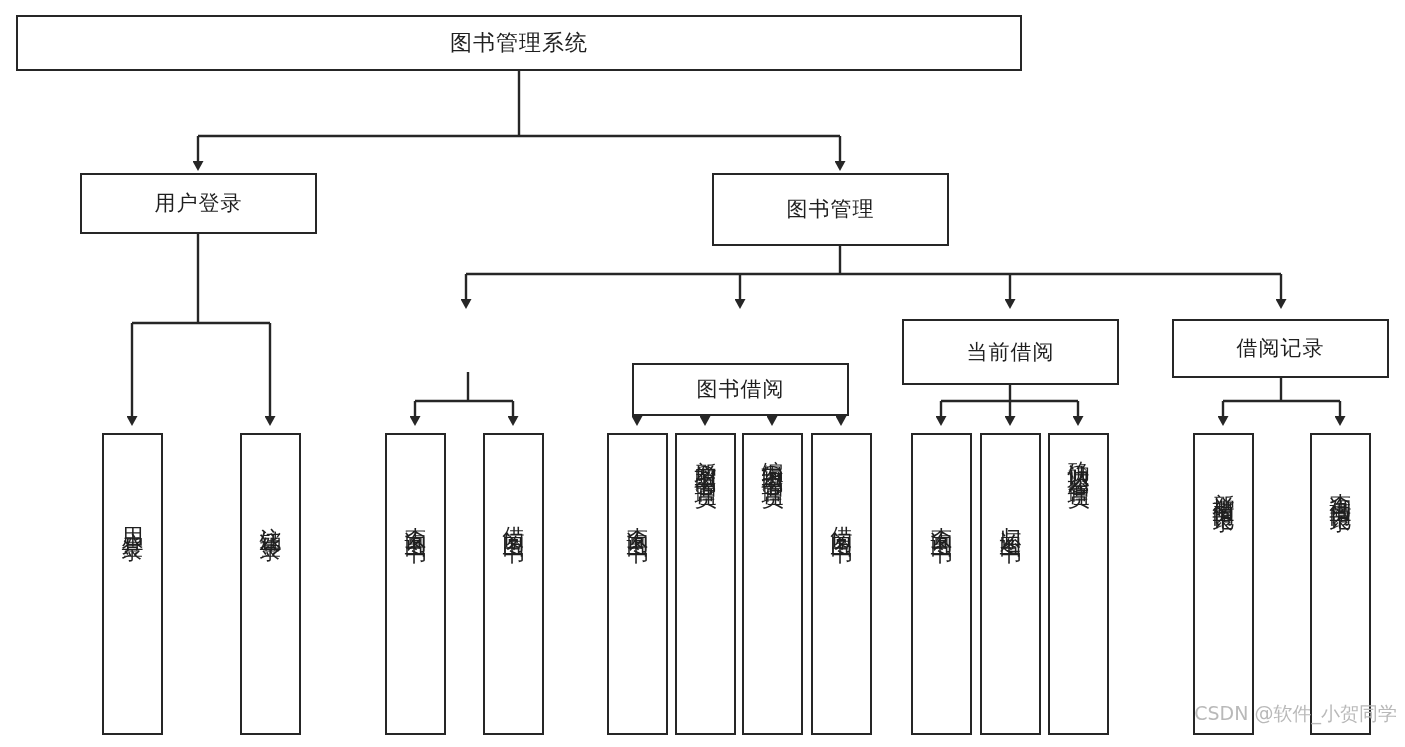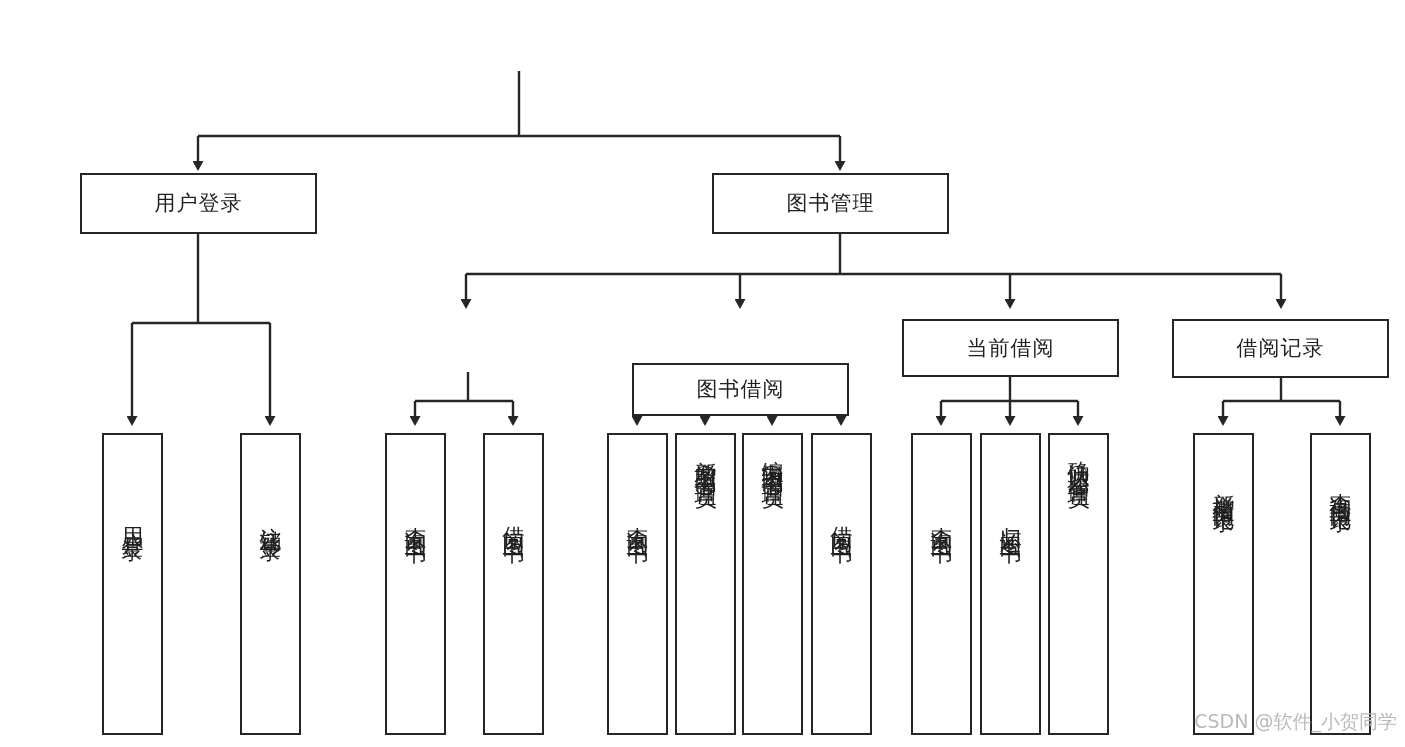--- a/index.html
+++ b/index.html
@@ -39,21 +39,21 @@
     text-orientation:upright;
     font-size:22px;
     letter-spacing:5px;
     line-height:1;
     white-space:nowrap;
   }
   .v-node.tall .lbl{letter-spacing:4px;}
 
   #watermark{
     position:absolute;
-    right:8px;bottom:12px;
+    right:8px;bottom:20px;
     font-size:19px;
     color:#b9b9b9;
     white-space:nowrap;
     font-family:"DejaVu Sans","Liberation Sans",sans-serif;
   }
 </style>
 </head>
 <body>
 
 <div id="stage">
@@ -101,32 +101,35 @@
       <path d="M1010,401 L1010,417" marker-end="url(#arr)"></path>
       <path d="M1078,401 L1078,417" marker-end="url(#arr)"></path>
 
       <path d="M1281,372 L1281,401"></path>
       <path d="M1223,401 L1340,401"></path>
       <path d="M1223,401 L1223,417" marker-end="url(#arr)"></path>
       <path d="M1340,401 L1340,417" marker-end="url(#arr)"></path>
     </g>
   </svg>
 
+  <div class="node h-node root" style="left:16px;top:15px;width:1006px;height:56px;">
+    <span class="lbl">图书管理系统</span>
+  </div>
 
   <div class="node h-node" style="left:80px;top:173px;width:237px;height:61px;">
     <span class="lbl">用户登录</span>
   </div>
-  <div class="node h-node" style="left:712px;top:173px;width:237px;height:61px;">
+  <div class="node h-node" style="left:712px;top:173px;width:237px;height:73px;">
     <span class="lbl">图书管理</span>
   </div>
 
   <div class="node h-node" style="left:632px;top:319px;width:217px;height:53px;margin-top:44px;">
     <span class="lbl">图书借阅</span>
   </div>
-  <div class="node h-node" style="left:902px;top:319px;width:217px;height:58px;">
+  <div class="node h-node" style="left:902px;top:319px;width:217px;height:66px;">
     <span class="lbl">当前借阅</span>
   </div>
   <div class="node h-node" style="left:1172px;top:319px;width:217px;height:59px;">
     <span class="lbl">借阅记录</span>
   </div>
 
   <div class="node v-node" style="left:102px;top:433px;width:61px;height:302px;padding-top:74px;">
     <span class="lbl">用户登录</span>
   </div>
   <div class="node v-node" style="left:240px;top:433px;width:61px;height:302px;padding-top:74px;">

